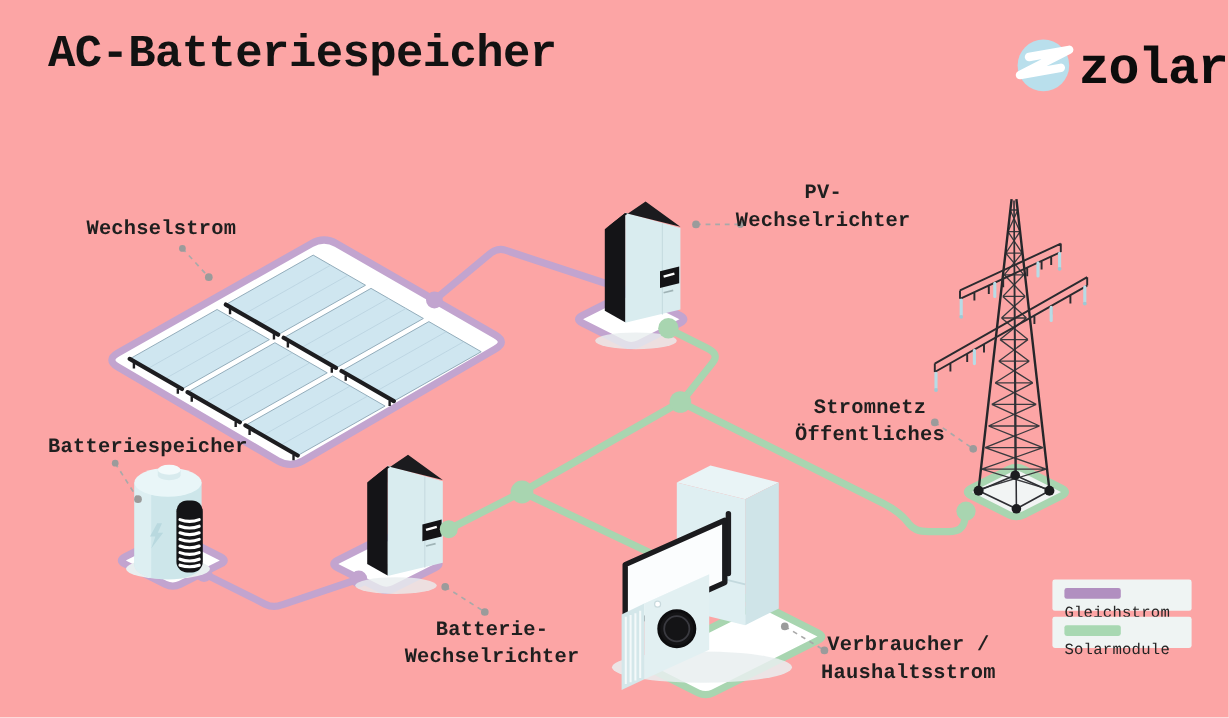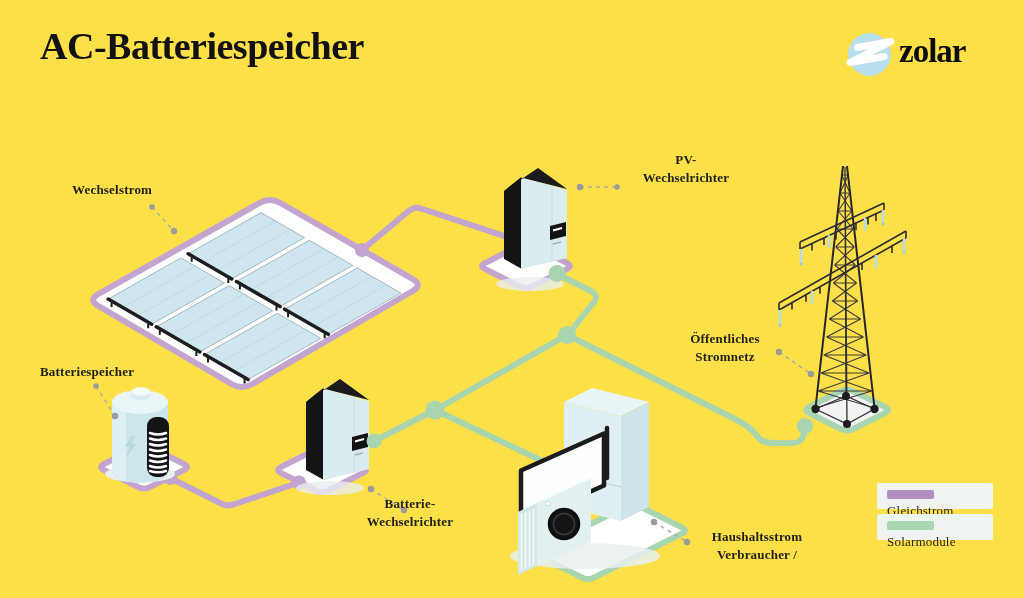--- a/index.html
+++ b/index.html
@@ -1,21 +1,21 @@
 <!DOCTYPE html>
 <html><head>
 <meta charset="utf-8">
 <style>
   html,body{margin:0;padding:0;background:#ffffff;}
-  .canvas{position:relative;width:1024px;height:598px;background:#fde047;overflow:hidden;
-          font-family:Liberation Serif, serif;color:#1c1c1c;}
+  .canvas{position:relative;width:1024px;height:598px;background:#fca5a5;overflow:hidden;
+          font-family:Liberation Mono, monospace;color:#1c1c1c;}
   .diagram-svg{position:absolute;left:0;top:0;}
   .title{position:absolute;left:40px;top:24px;font-size:38px;font-weight:700;color:#121212;letter-spacing:-.5px;}
-  .wordmark{position:absolute;left:899px;top:33px;font-size:33px;font-weight:700;color:#0c0c0c;letter-spacing:-1px;text-align:center;}
-  .label{position:absolute;font-size:13px;font-weight:700;letter-spacing:.2px;line-height:1.35;color:#1f1f1f;}
+  .wordmark{position:absolute;left:899px;top:33px;font-size:43px;font-weight:700;color:#0c0c0c;letter-spacing:-1px;text-align:center;}
+  .label{position:absolute;font-size:17px;font-weight:700;letter-spacing:.2px;line-height:1.35;color:#1f1f1f;}
   .label.center{text-align:center;}
   .legend{position:absolute;left:877px;top:483px;width:116px;display:flex;flex-direction:column;gap:5px;}
   .legend-item{background:#eff4f3;border-radius:2px;height:26px;padding:7px 0 0 10px;box-sizing:border-box;}
   .legend-bar{width:47px;height:9px;border-radius:2px;margin-bottom:4px;}
   .bar-dc{background:#b18fc0;}
   .bar-ac{background:#a8d8b2;}
   .legend-label{font-size:13px;font-weight:400;letter-spacing:.2px;color:#242424;}
 </style>
 </head>
 <body>
@@ -198,36 +198,36 @@
 <div class="label" style="left:72px;top:181px;">
   <span>Wechselstrom</span>
 </div>
 
 <div class="label center" style="left:601px;top:151px;width:170px;">
   <div>PV-</div>
   <div>Wechselrichter</div>
 </div>
 
 <div class="label center" style="left:652px;top:330px;width:146px;">
+  <div>Stromnetz</div>
   <div>Öffentliches</div>
-  <div>Stromnetz</div>
 </div>
 
 <div class="label" style="left:40px;top:363px;">
   <span>Batteriespeicher</span>
 </div>
 
-<div class="label center" style="left:329px;top:495px;width:162px;">
+<div class="label center" style="left:329px;top:515px;width:162px;">
   <div>Batterie-</div>
   <div>Wechselrichter</div>
 </div>
 
 <div class="label center" style="left:671px;top:528px;width:172px;">
+  <div>Verbraucher /</div>
   <div>Haushaltsstrom</div>
-  <div>Verbraucher /</div>
 </div>
 
 <div class="legend">
   <div class="legend-item">
     <div class="legend-bar bar-dc"></div>
     <div class="legend-label">Gleichstrom</div>
   </div>
   <div class="legend-item">
     <div class="legend-bar bar-ac"></div>
     <div class="legend-label">Solarmodule</div>

